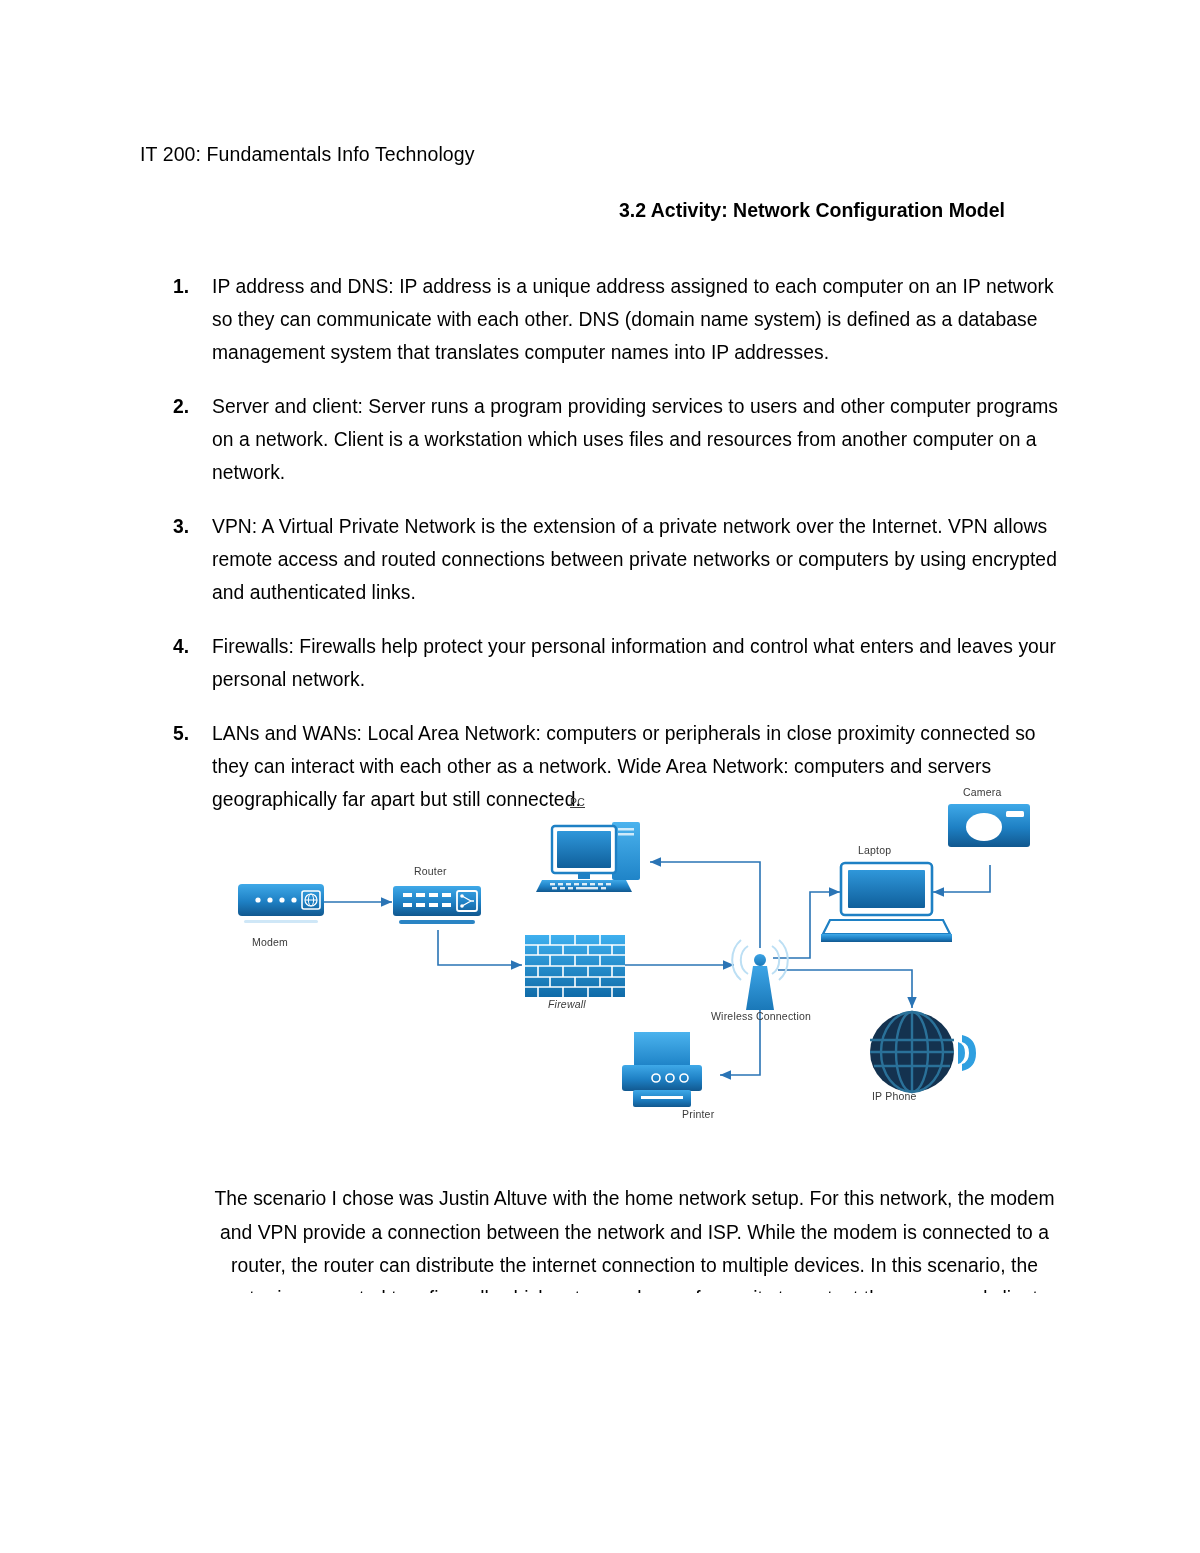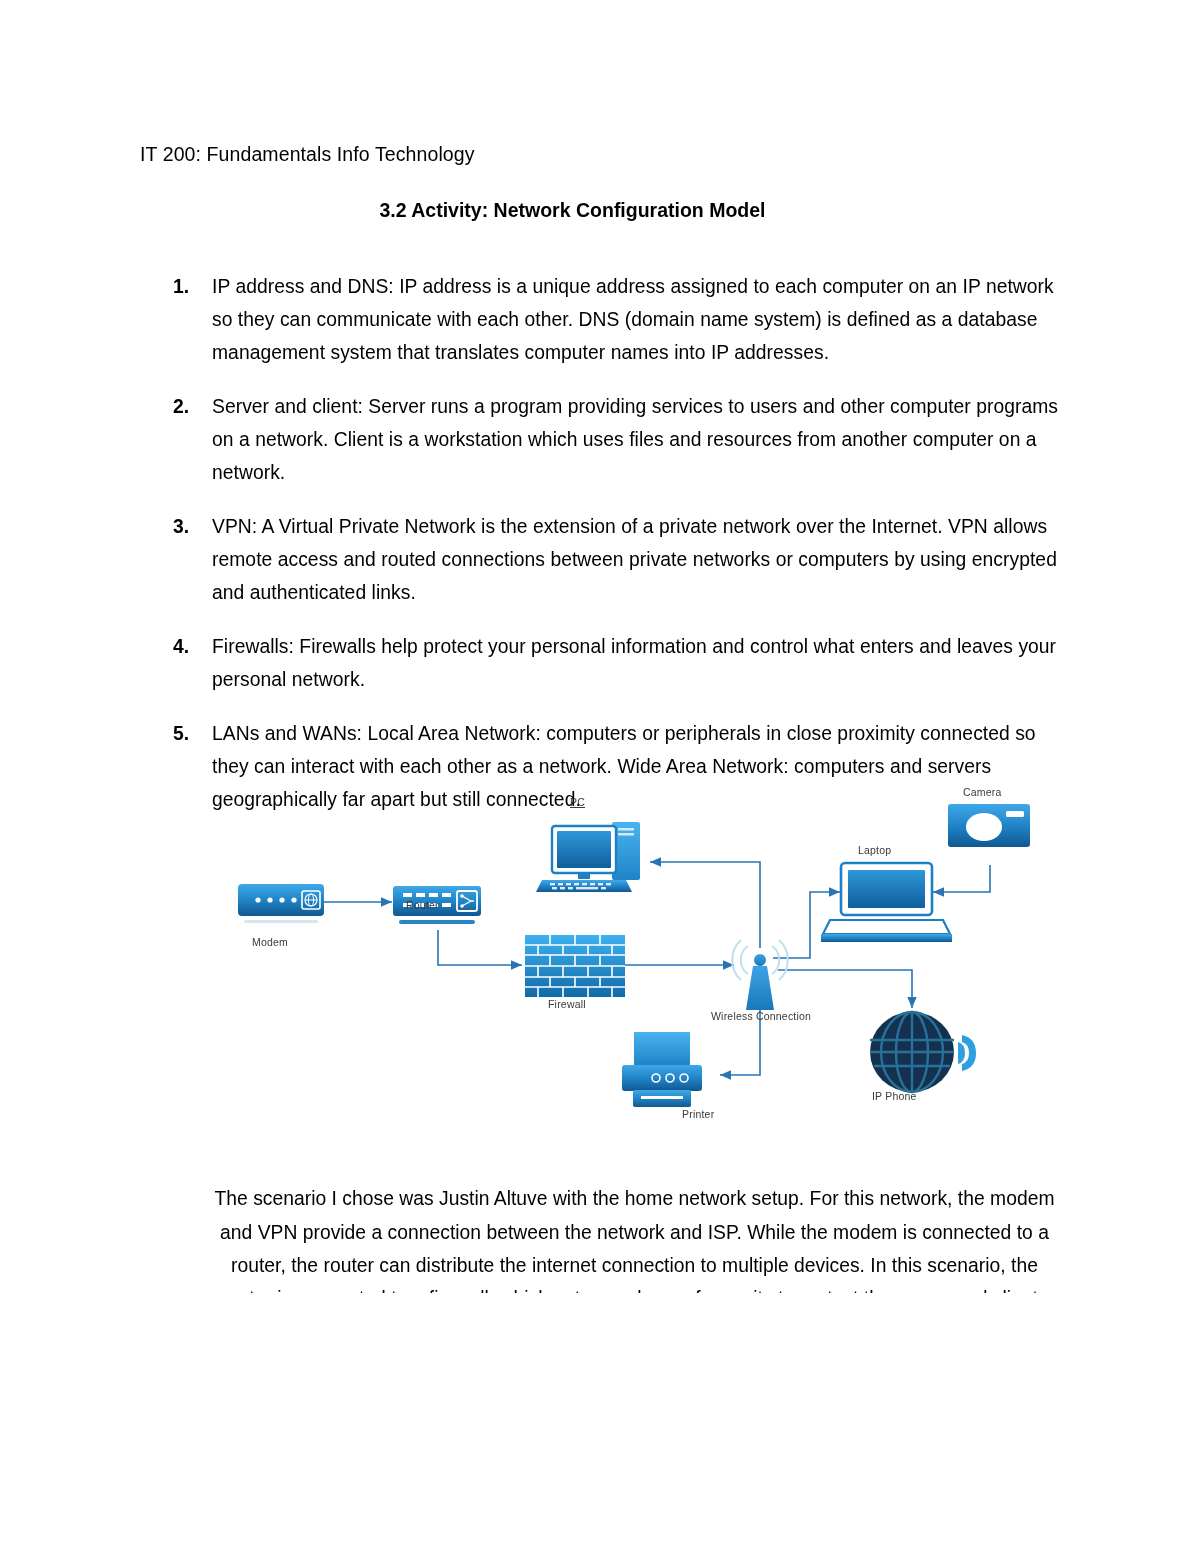--- a/index.html
+++ b/index.html
@@ -29,21 +29,21 @@
     width: 920px;
   }
   .course-line {
     font-size: 19.5px;
     line-height: 28px;
     letter-spacing: 0.1px;
   }
   .title-line {
     font-size: 19.5px;
     line-height: 28px;
-    text-align: center;
+    text-align: right;
     font-weight: bold;
     margin-top: 28px;
     padding-right: 55px;
   }
 
   
   .points {
     position: absolute;
     left: 140px;
     top: 270px;
@@ -315,23 +315,23 @@
           <line x1="712" y1="242" x2="712" y2="322"></line>
           <ellipse cx="712" cy="282" rx="16" ry="40"></ellipse>
           <ellipse cx="712" cy="282" rx="31" ry="40"></ellipse>
         </g>
         <path d="M762,265 q14,3 14,18 q0,15 -14,18 l0,-7 q7,-2 7,-11 q0,-9 -7,-11 Z" fill="#2f9fe0"></path>
         <path d="M758,272 q7,2 7,11 q0,9 -7,11 l0,-22 Z" fill="#2f9fe0"></path>
       </g>
     </svg>
 
     <span class="node-label" style="left:52px; top:166px;">Modem</span>
-    <span class="node-label" style="left:206px; top:95px;margin-top:34px;">Router</span>
+    <span class="node-label" style="left:214px; top:95px;">Router</span>
     <span class="node-label" style="left:370px; top:26px;text-decoration:underline;">PC</span>
-    <span class="node-label" style="left:348px; top:228px;">Firewall</span>
+    <span class="node-label" style="left:348px; top:228px;font-style:italic;">Firewall</span>
     <span class="node-label" style="left:511px; top:240px;">Wireless Connection</span>
     <span class="node-label" style="left:658px; top:74px;">Laptop</span>
     <span class="node-label" style="left:763px; top:16px;text-align:center;">Camera</span>
     <span class="node-label" style="left:440px; top:338px;padding-left:42px;">Printer</span>
     <span class="node-label" style="left:672px; top:320px;">IP Phone</span>
   </div>
 
   <p class="closing">The scenario I chose was Justin Altuve with the home network setup. For this network, the modem and VPN provide a connection between the network and ISP. While the modem is connected to a router, the router can distribute the internet connection to multiple devices. In this scenario, the router is connected to a firewall, which acts as a layer of security to protect the server and clients from any outside security threats. After all information has been inspected and transmitted through the firewall, it then reaches the PC, laptop, IP phone, and printer. The laptop and camera are synced together through a local area network allowing them to work together for the in-home photography business using a wireless connection.</p>
 
 </div>

